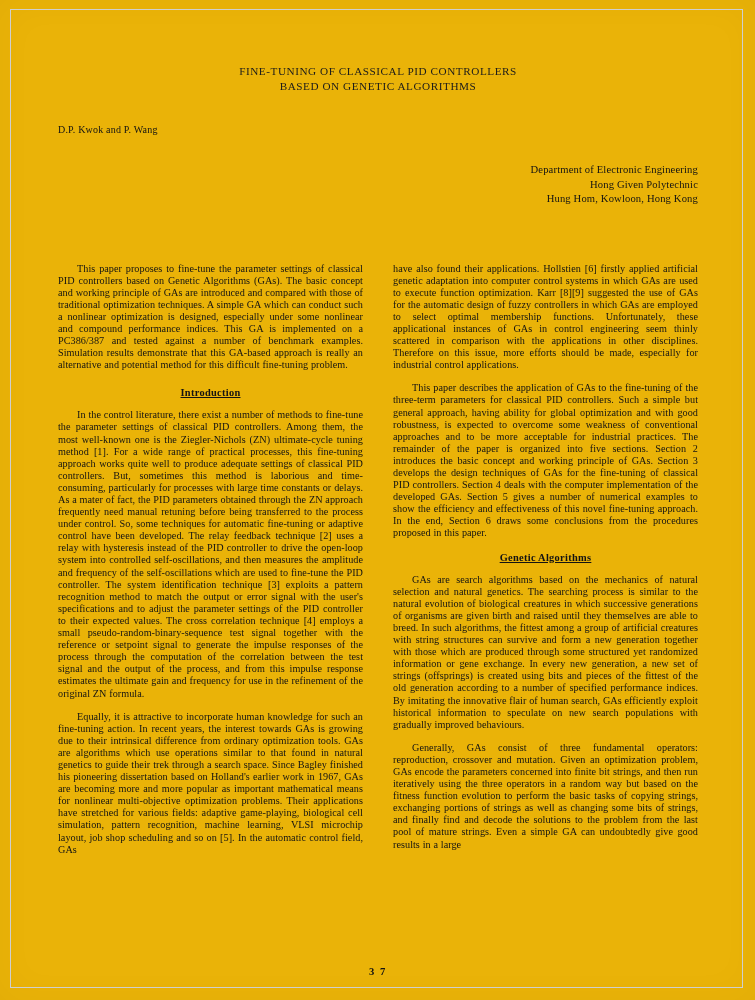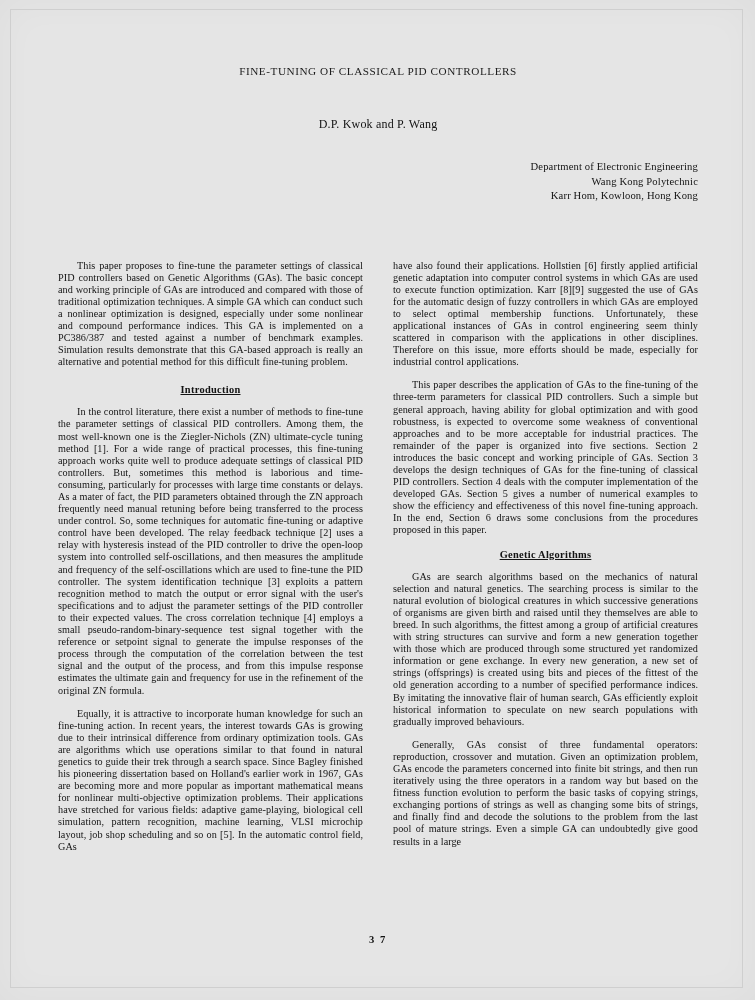--- a/index.html
+++ b/index.html
@@ -6,21 +6,21 @@
   html, body {
     margin: 0;
     padding: 0;
     background: #8c8c8c;
   }
   .page {
     position: relative;
     width: 755px;
     height: 1000px;
     margin: 0 auto;
-    background: #e5e5e5;
+    background: #eab308;
     overflow: hidden;
     
     box-shadow: inset 0 0 40px rgba(0,0,0,0.035);
   }
   
   .scan-frame {
     position: absolute;
     left: 10px; top: 9px;
     width: 733px; height: 979px;
     border: 1px solid #cfcfcf;
@@ -41,23 +41,22 @@
     text-align: center;
     margin-top: 6px;
   }
   .title-line {
     font-size: 11.2px;
     letter-spacing: 0.55px;
     line-height: 15px;
     color: #1b1b1b;
   }
   .authors {
-    text-align: center;
-    font-size: 12px;
-    margin-top: 38px;
+    font-size: 10px;
+    margin-top: 30px;
     letter-spacing: 0.2px;
   }
   .affiliation {
     text-align: right;
     font-size: 10.6px;
     line-height: 14.5px;
     margin-top: 28px;
     letter-spacing: 0.15px;
   }
   .columns {
@@ -85,47 +84,48 @@
     font-weight: bold;
     text-align: center;
     text-decoration: underline;
     margin: 16px 0 11px 0;
     letter-spacing: 0.3px;
   }
   h2.section-head.tight-top { margin-top: 12px; }
   .page-number {
     position: absolute;
     left: 0;
-    top: 876px;
+    top: 908px;
     width: 640px;
     text-align: center;
     font-size: 10.6px;
     font-weight: bold;
     letter-spacing: 1.6px;
     font-family: "Liberation Serif", "DejaVu Serif", serif;
   }
 </style>
 </head>
 <body>
 
 <div class="page">
   <div class="scan-frame"></div>
 
   <div class="paper-body">
 
     <div class="title-block">
       <div class="title-line">FINE-TUNING OF CLASSICAL PID CONTROLLERS</div>
+      <div class="title-line">BASED ON GENETIC ALGORITHMS</div>
     </div>
 
     <div class="authors">D.P. Kwok  and  P. Wang</div>
 
     <div class="affiliation">
       <div>Department of Electronic Engineering</div>
-      <div>Wang Kong Polytechnic</div>
-      <div>Karr Hom, Kowloon, Hong Kong</div>
+      <div>Hong Given Polytechnic</div>
+      <div>Hung Hom, Kowloon, Hong Kong</div>
     </div>
 
     <div class="columns">
 
       <div class="col">
         <p class="para">This paper proposes to fine-tune the parameter settings of classical PID controllers based on Genetic Algorithms (GAs). The basic concept and working principle of GAs are introduced and compared with those of traditional optimization techniques. A simple GA which can conduct such a nonlinear optimization is designed, especially under some nonlinear and compound performance indices. This GA is implemented on a PC386/387 and tested against a number of benchmark examples. Simulation results demonstrate that this GA-based approach is really an alternative and potential method for this difficult fine-tuning problem.</p>
 
         <h2 class="section-head">Introduction</h2>
 
         <p class="para">In the control literature, there exist a number of methods to fine-tune the parameter settings of classical PID controllers. Among them, the most well-known one is the Ziegler-Nichols (ZN) ultimate-cycle tuning method [1]. For a wide range of practical processes, this fine-tuning approach works quite well to produce adequate settings of classical PID controllers. But, sometimes this method is laborious and time-consuming, particularly for processes with large time constants or delays. As a mater of fact, the PID parameters obtained through the ZN approach frequently need manual retuning before being transferred to the process under control. So, some techniques for automatic fine-tuning or adaptive control have been developed. The relay feedback technique [2] uses a relay with hysteresis instead of the PID controller to drive the open-loop system into controlled self-oscillations, and then measures the amplitude and frequency of the self-oscillations which are used to fine-tune the PID controller. The system identification technique [3] exploits a pattern recognition method to match the output or error signal with the user's specifications and to adjust the parameter settings of the PID controller to their expected values. The cross correlation technique [4] employs a small pseudo-random-binary-sequence test signal together with the reference or setpoint signal to generate the impulse responses of the process through the computation of the correlation between the test signal and the output of the process, and from this impulse response estimates the ultimate gain and frequency for use in the refinement of the original ZN formula.</p>

